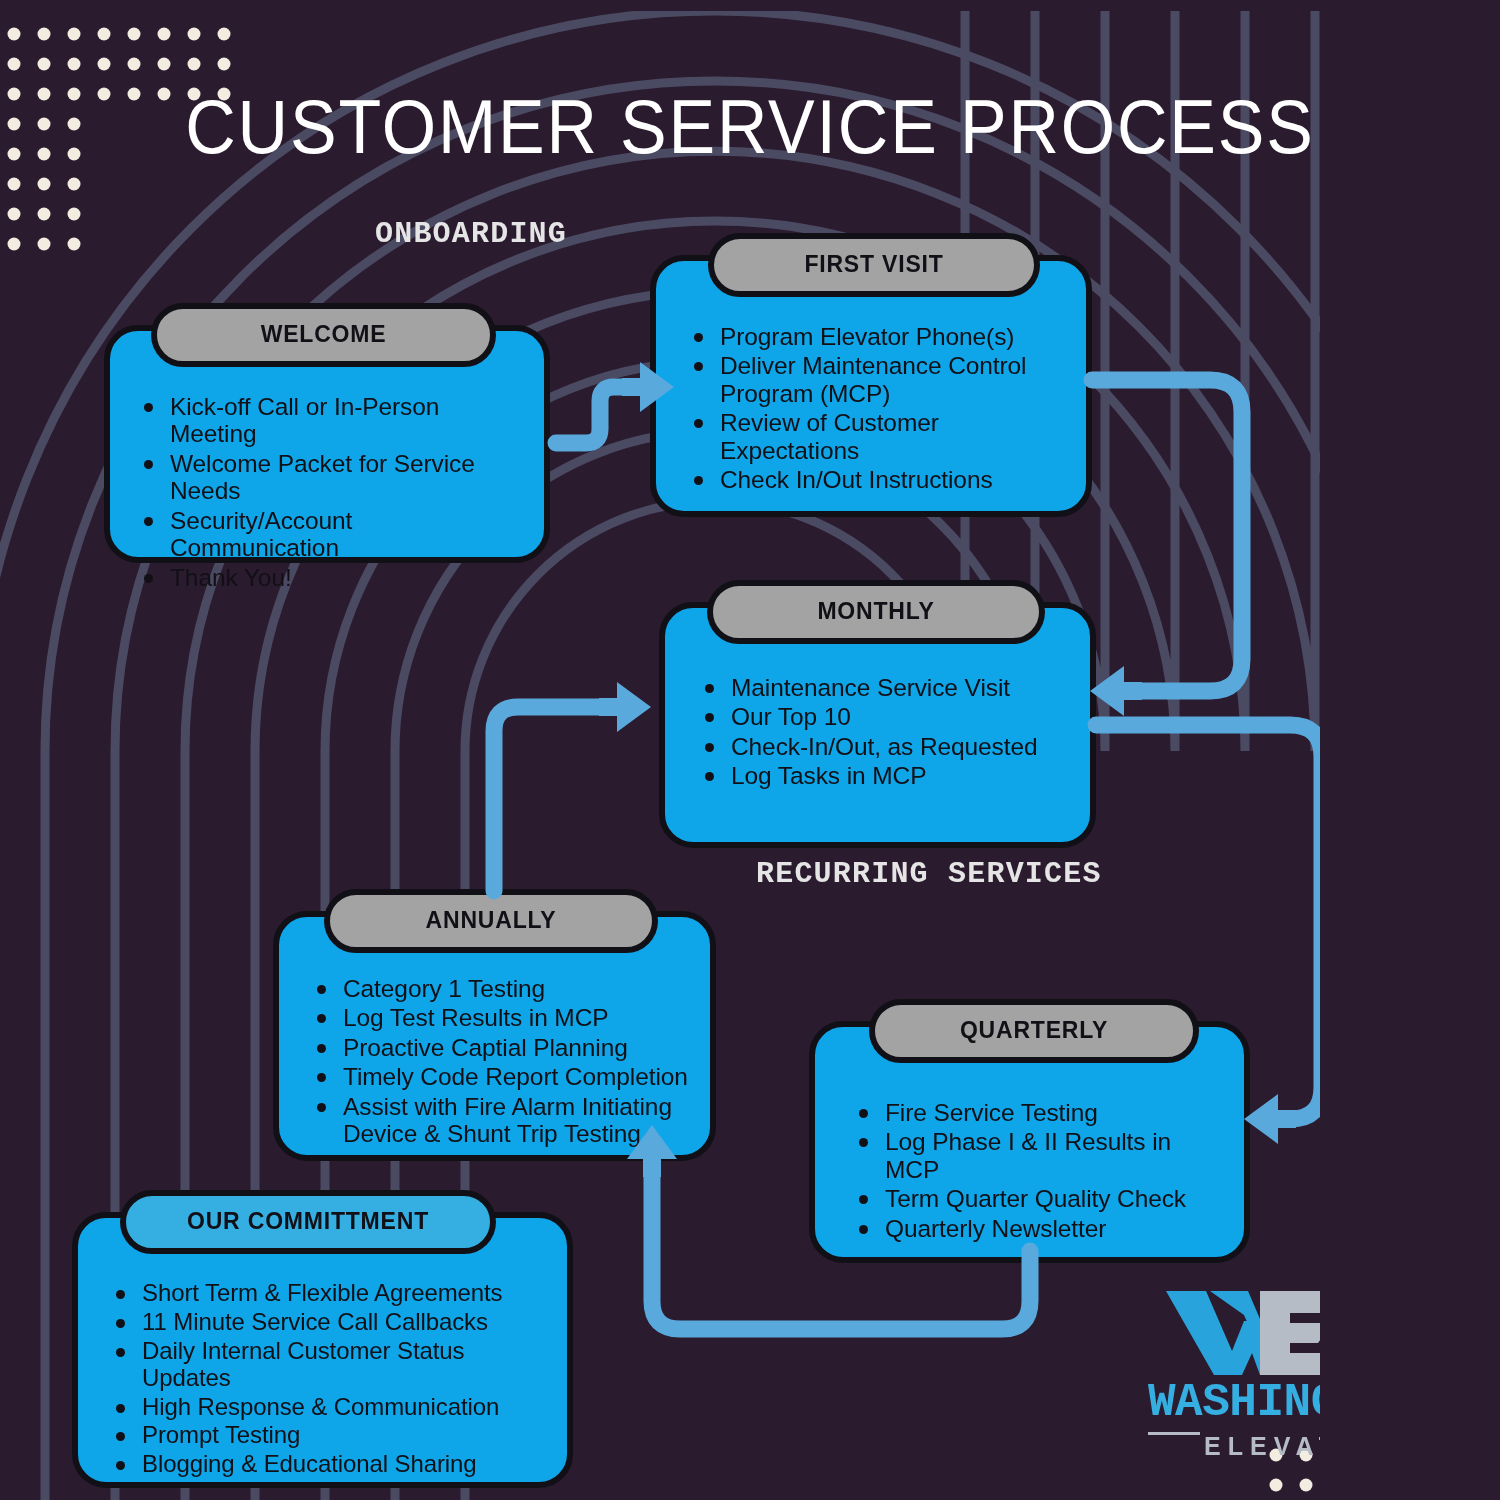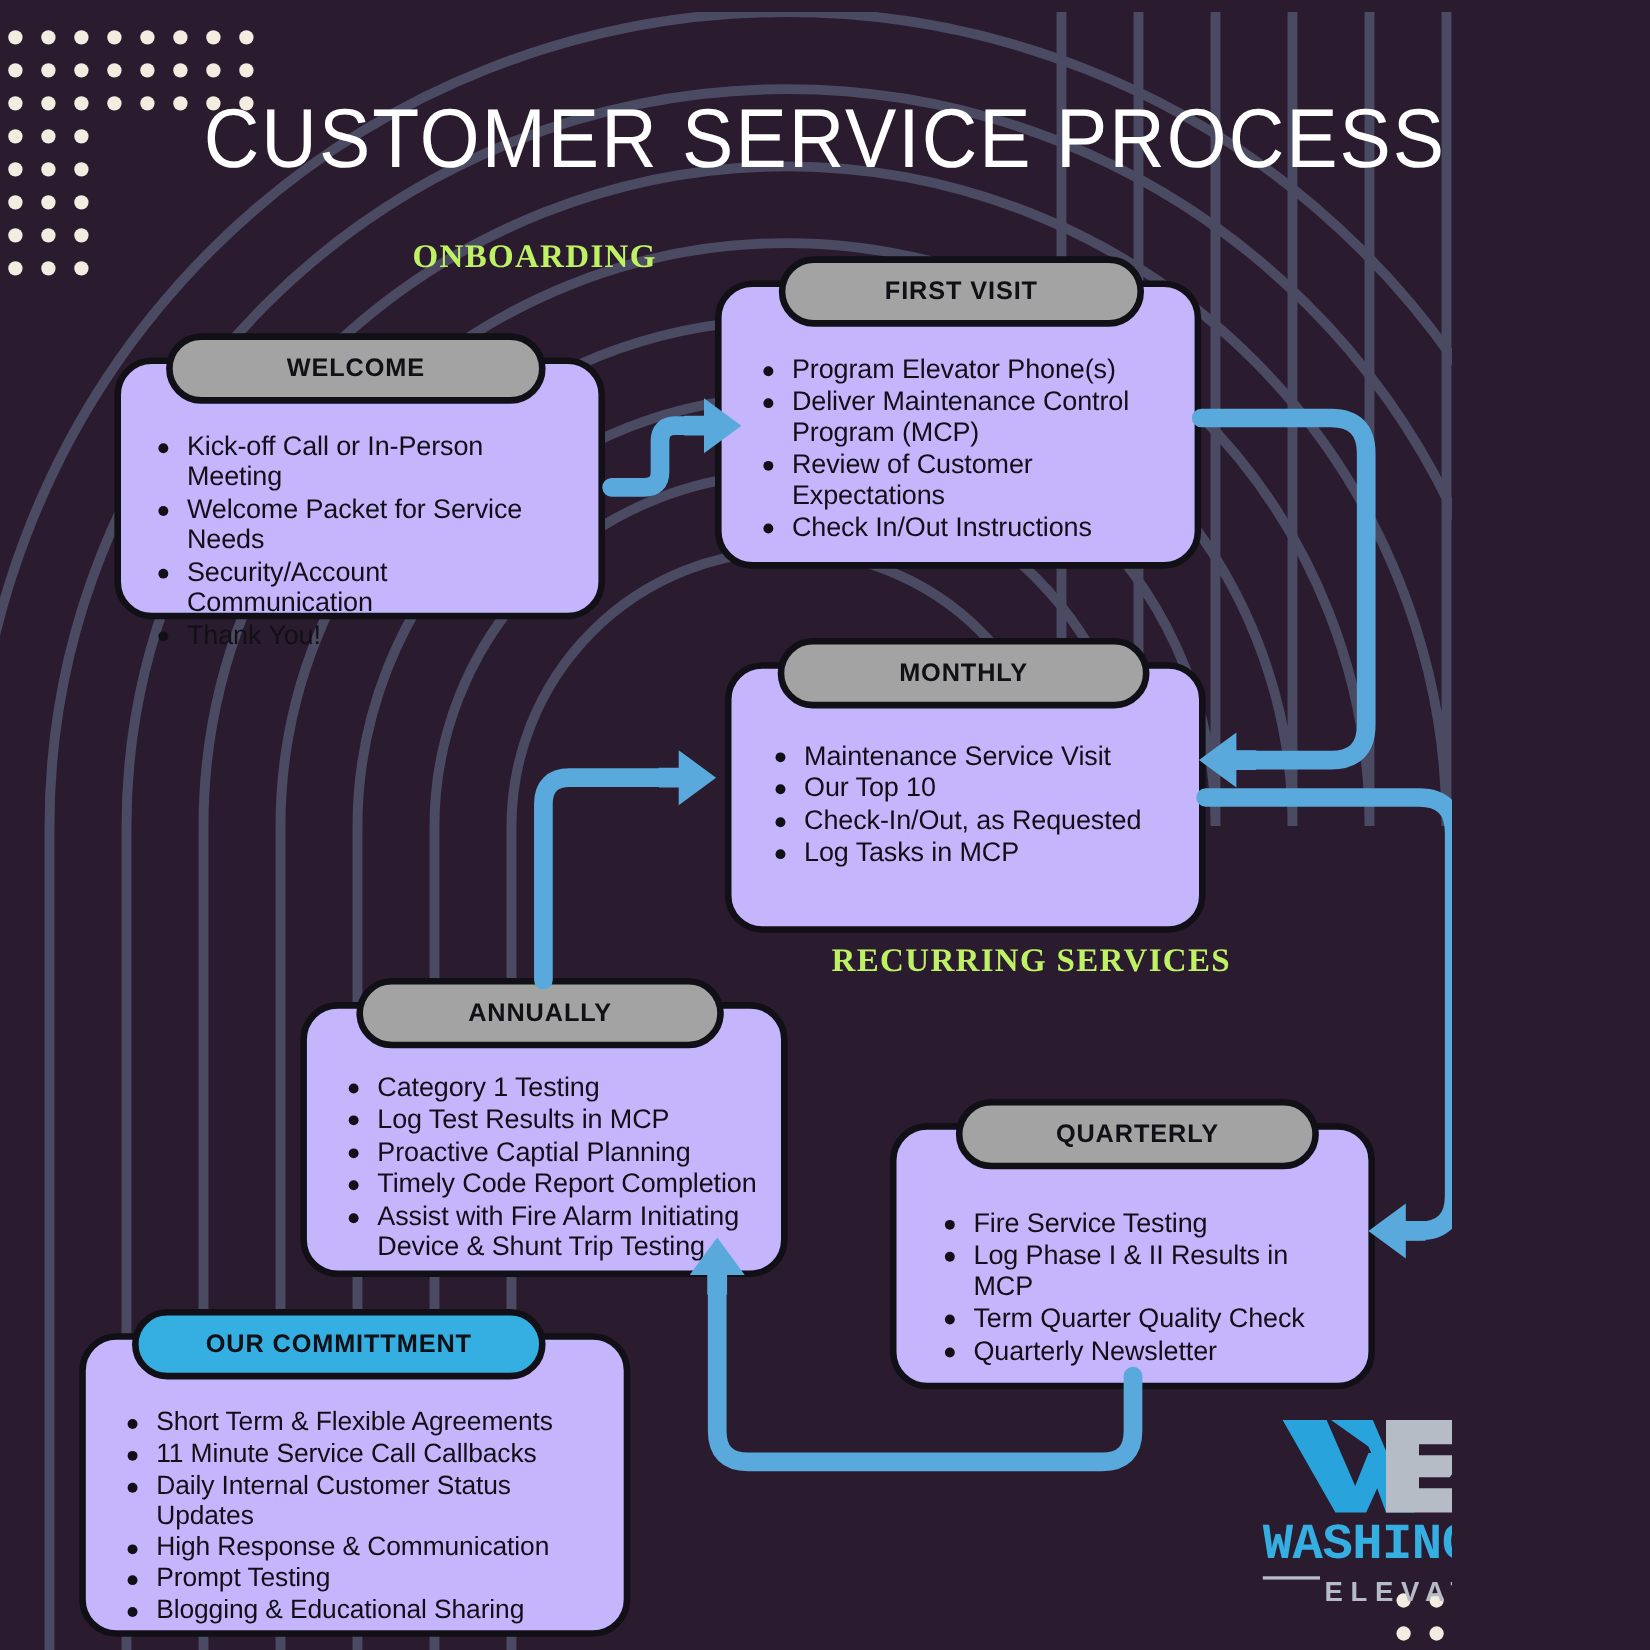--- a/index.html
+++ b/index.html
@@ -33,39 +33,39 @@
     font-family: "Liberation Sans Narrow", "Liberation Sans", sans-serif;
     font-size: 76px;
     letter-spacing: 2px;
     font-weight: 400;
     transform: scaleX(0.92);
     z-index: 4;
   }
 
   .section-label {
     position: absolute;
-    color: #bef264;
+    color: #e5e5e5;
     font-size: 30px;
     font-weight: bold;
     letter-spacing: 1.2px;
     z-index: 4;
-    font-family: Liberation Serif, serif;
+    font-family: Liberation Mono, monospace;
   }
   #label-onboarding { left: 375px; top: 206px; }
   #label-recurring  { left: 756px; top: 846px; }
 
   
   .card {
     position: absolute;
     z-index: 2;
   }
   .card-body {
     position: absolute;
     left: 0;
-    background: #c4b5fd;
+    background: #0ea5e9;
     border: 6px solid #111016;
     border-radius: 34px;
     width: 100%;
   }
   .card-header {
     position: absolute;
     top: 0;
     background: #a3a3a3;
     border: 6px solid #111016;
     border-radius: 40px;

